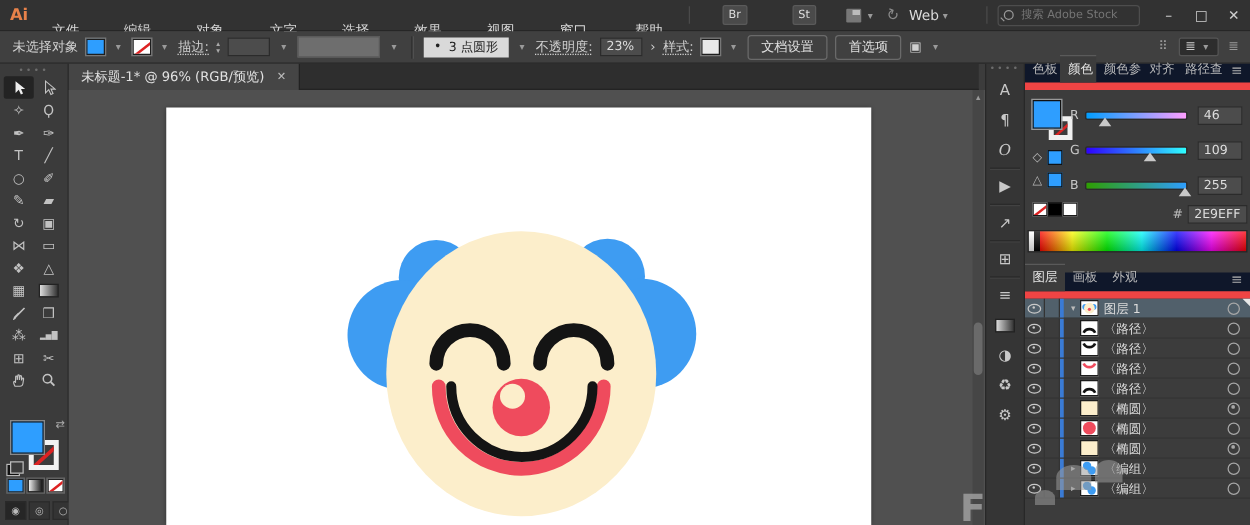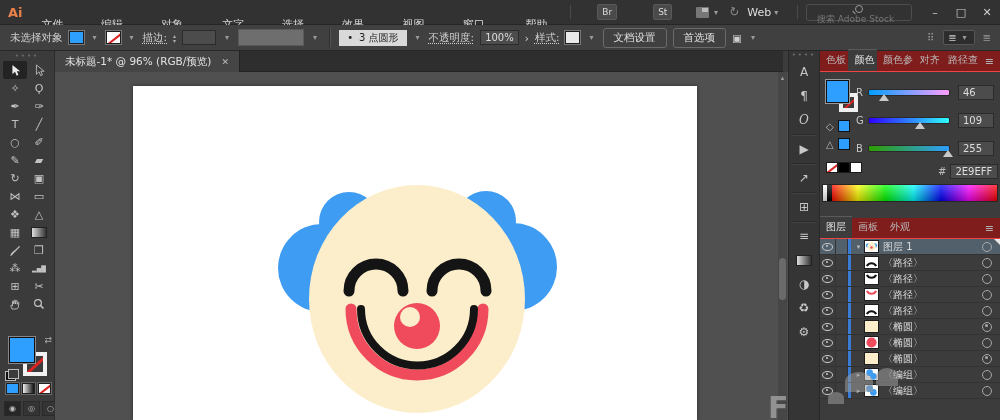--- a/index.html
+++ b/index.html
@@ -12,23 +12,23 @@
   .logo{color:#e8824a;font-weight:bold;font-size:13px;margin:0 10px 0 8px;}
   .menus{display:flex;align-items:flex-end;gap:15px;margin-top:37px;}
   .menu-item{padding:2px 9px;color:#d8d8d8;font-size:11px;}
   .mb-sep{width:1px;height:14px;background:#4a4a4a;margin:0 8px;}
   .sq-btn{background:#4a4a4a;color:#ddd;font-size:9px;padding:2px 4px;border-radius:2px;margin:0 18px;border:1px solid #5a5a5a;}
   .layout-ic{display:inline-block;width:15px;height:11px;background:#777;border-radius:1px;position:relative;margin:0 2px 0 6px;}
   .layout-ic::after{content:'';position:absolute;right:1px;top:1px;width:6px;height:4px;background:#bbb;}
   .chev{color:#9a9a9a;font-size:8px;margin:0 3px;}
   .sync-ic{color:#8a8a8a;font-size:12px;margin:0 8px;transform:rotate(20deg);display:inline-block;}
   .mb-spacer{flex:1;}
-  .web-dd{display:flex;align-items:center;color:#ddd;margin-right:8px;}
+  .web-dd{display:flex;align-items:center;color:#ddd;margin-right:20px;}
   .searchbox{display:flex;align-items:center;background:#323232;border:1px solid #4d4d4d;border-radius:3px;
-             height:15px;width:108px;padding:0 4px;margin-right:10px;flex-direction:column;}
+             height:15px;width:108px;padding:0 4px;margin-right:10px;}
   .mag{width:6px;height:6px;border:1px solid #9a9a9a;border-radius:50%;position:relative;flex:0 0 auto;}
   .mag::after{content:'';position:absolute;width:4px;height:1px;background:#9a9a9a;left:-4px;top:6px;transform:rotate(45deg);}
   .searchbox input{background:transparent;border:0;outline:0;color:#9a9a9a;font-size:9px;width:88px;margin-left:4px;
                    font-family:"DejaVu Sans",sans-serif;}
   .win-btns{display:flex;align-items:center;height:25px;}
   .win-btn{width:26px;text-align:center;color:#cfcfcf;font-size:11px;line-height:25px;}
   
   .controlbar{position:absolute;left:0;top:25px;width:1000px;height:26px;background:#404040;
               border-bottom:1px solid #272727;display:flex;align-items:center;box-sizing:border-box;padding-left:10px;gap:6px;}
   .cb-text{color:#d0d0d0;font-size:10.5px;white-space:nowrap;text-align:center;}
@@ -86,21 +86,21 @@
   
   .dockstrip{position:absolute;left:788px;top:51px;width:32px;height:369px;background:#353535;
              border-left:1px solid #282828;border-right:1px solid #282828;box-sizing:border-box;}
   .ds-grip{text-align:center;color:#6d6d6d;font-size:7px;letter-spacing:2px;height:9px;line-height:9px;}
   .ds-icon{height:24px;display:flex;align-items:center;justify-content:center;color:#c8c8c8;font-size:12px;}
   .ds-sep{height:1px;background:#2a2a2a;margin:2px 3px;box-shadow:0 1px 0 #424242;}
   .ds-grad{width:14px;height:9px;background:linear-gradient(to right,#ddd,#333);border:1px solid #222;}
   .ds-serif{font-family:"DejaVu Serif",serif;font-style:italic;}
   
   .rightdock{position:absolute;left:820px;top:51px;width:180px;height:369px;background:#3c3c3c;}
-  .ptabs{height:21px;background:#7f1d1d;display:flex;align-items:flex-end;border-bottom:1px solid #ef4444;box-sizing:border-box;}
+  .ptabs{height:21px;background:#0f172a;display:flex;align-items:flex-end;border-bottom:6px solid #ef4444;box-sizing:border-box;}
   .ptab{padding:3px 6px 4px;font-size:10px;color:#b9b9b9;white-space:nowrap;overflow:hidden;}
   .ptab.active{background:#3c3c3c;color:#e4e4e4;border-top:1px solid #5a5a5a;}
   .pmenu{margin-left:auto;color:#b0b0b0;font-size:11px;padding:0 6px 3px;}
   
   .colorpanel{position:relative;height:146px;}
   .cp-left{position:absolute;left:6px;top:8px;width:36px;}
   .cp-fill{position:absolute;left:0;top:0;width:21px;height:21px;background:#2E9EFF;border:1px solid #111;outline:1px solid #999;}
   .cp-stroke{position:absolute;left:13px;top:13px;width:19px;height:19px;background:#3c3c3c;border:4px solid #f0f0f0;box-sizing:border-box;overflow:hidden;}
   .cp-stroke::after{content:'';position:absolute;left:-7px;top:4px;width:32px;height:2px;background:#d22;transform:rotate(-42deg);}
   .cp-gamut{position:absolute;left:0;top:42px;display:flex;align-items:center;gap:4px;color:#b5b5b5;font-size:10px;}
@@ -204,21 +204,21 @@
     <span class="chev">▾</span>
     <span class="brush-dd"></span>
     <span class="chev">▾</span>
     <span class="cb-sep"></span>
     <span class="light-dd">
       <span>•</span>
       <span>3 点圆形</span>
     </span>
     <span class="chev">▾</span>
     <span class="cb-text cb-underline">不透明度:</span>
-    <span class="val-box">100%</span>
+    <span class="val-box">23%</span>
     <span class="cb-text">›</span>
     <span class="cb-text cb-underline">样式:</span>
     <span class="swatch sw-white"></span>
     <span class="chev">▾</span>
     <button class="cb-btn">文档设置</button>
     <button class="cb-btn">首选项</button>
     <span class="cb-text">▣</span>
     <span class="chev">▾</span>
     <span class="cb-right">
       <span class="dots-ic">⠿</span>

